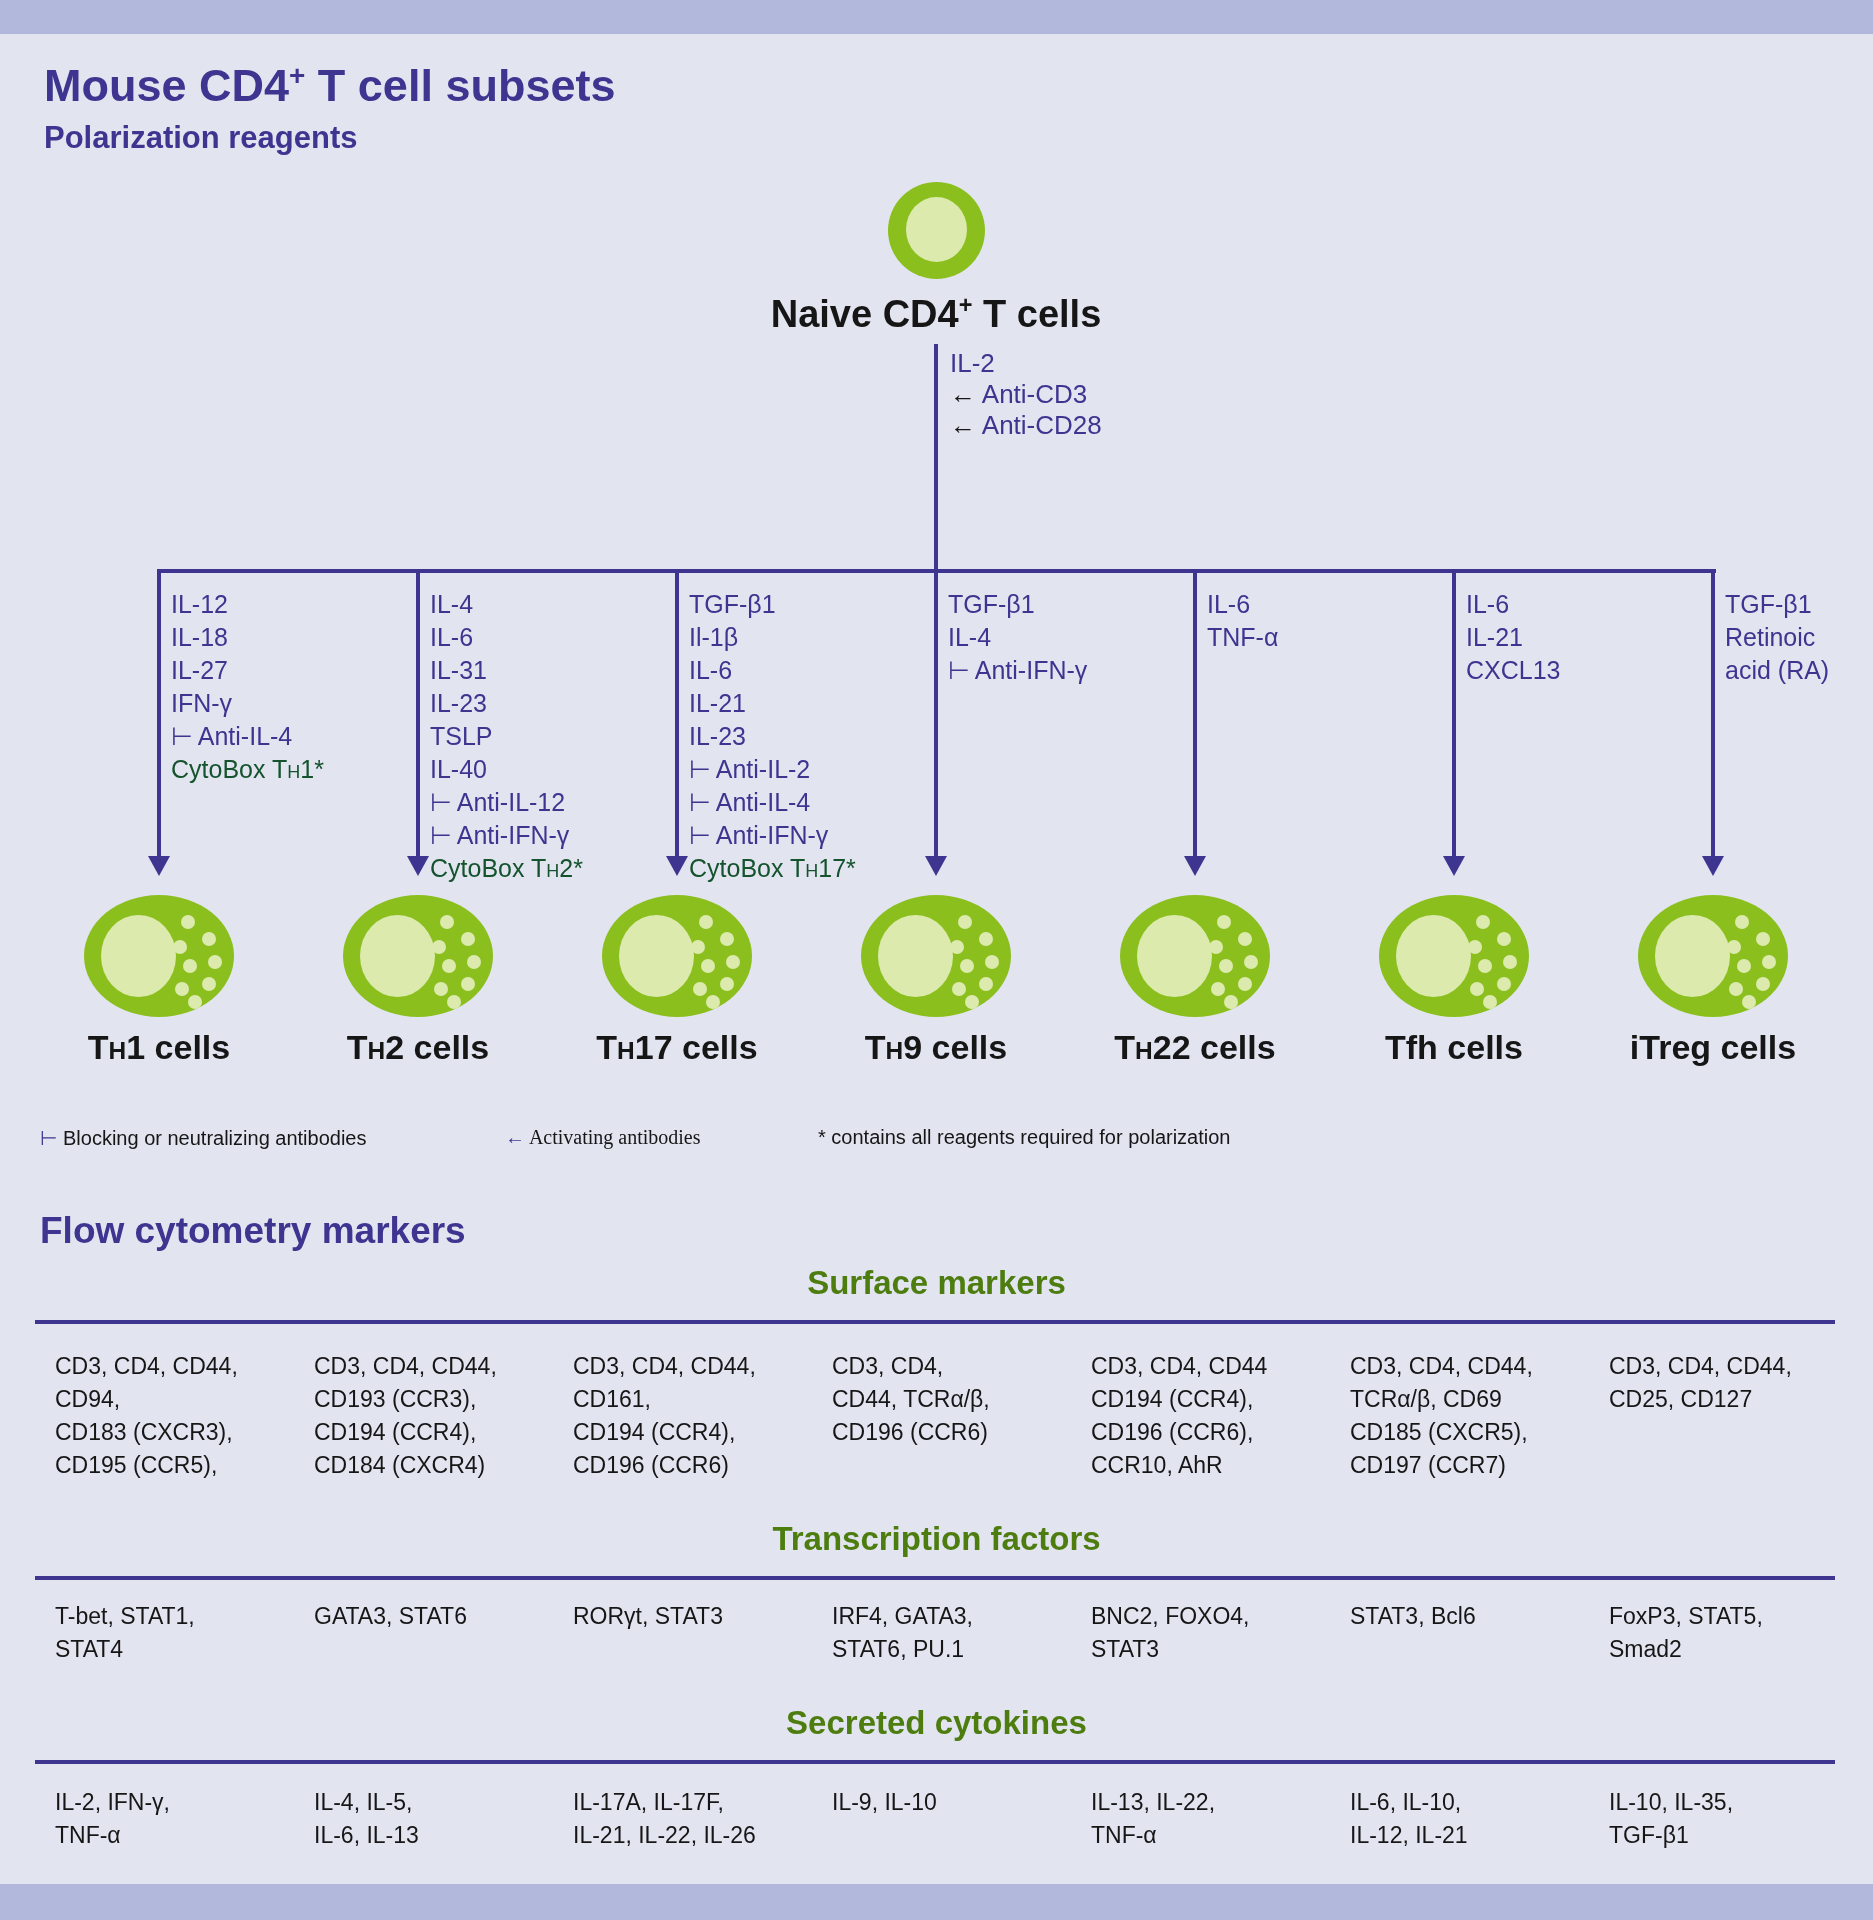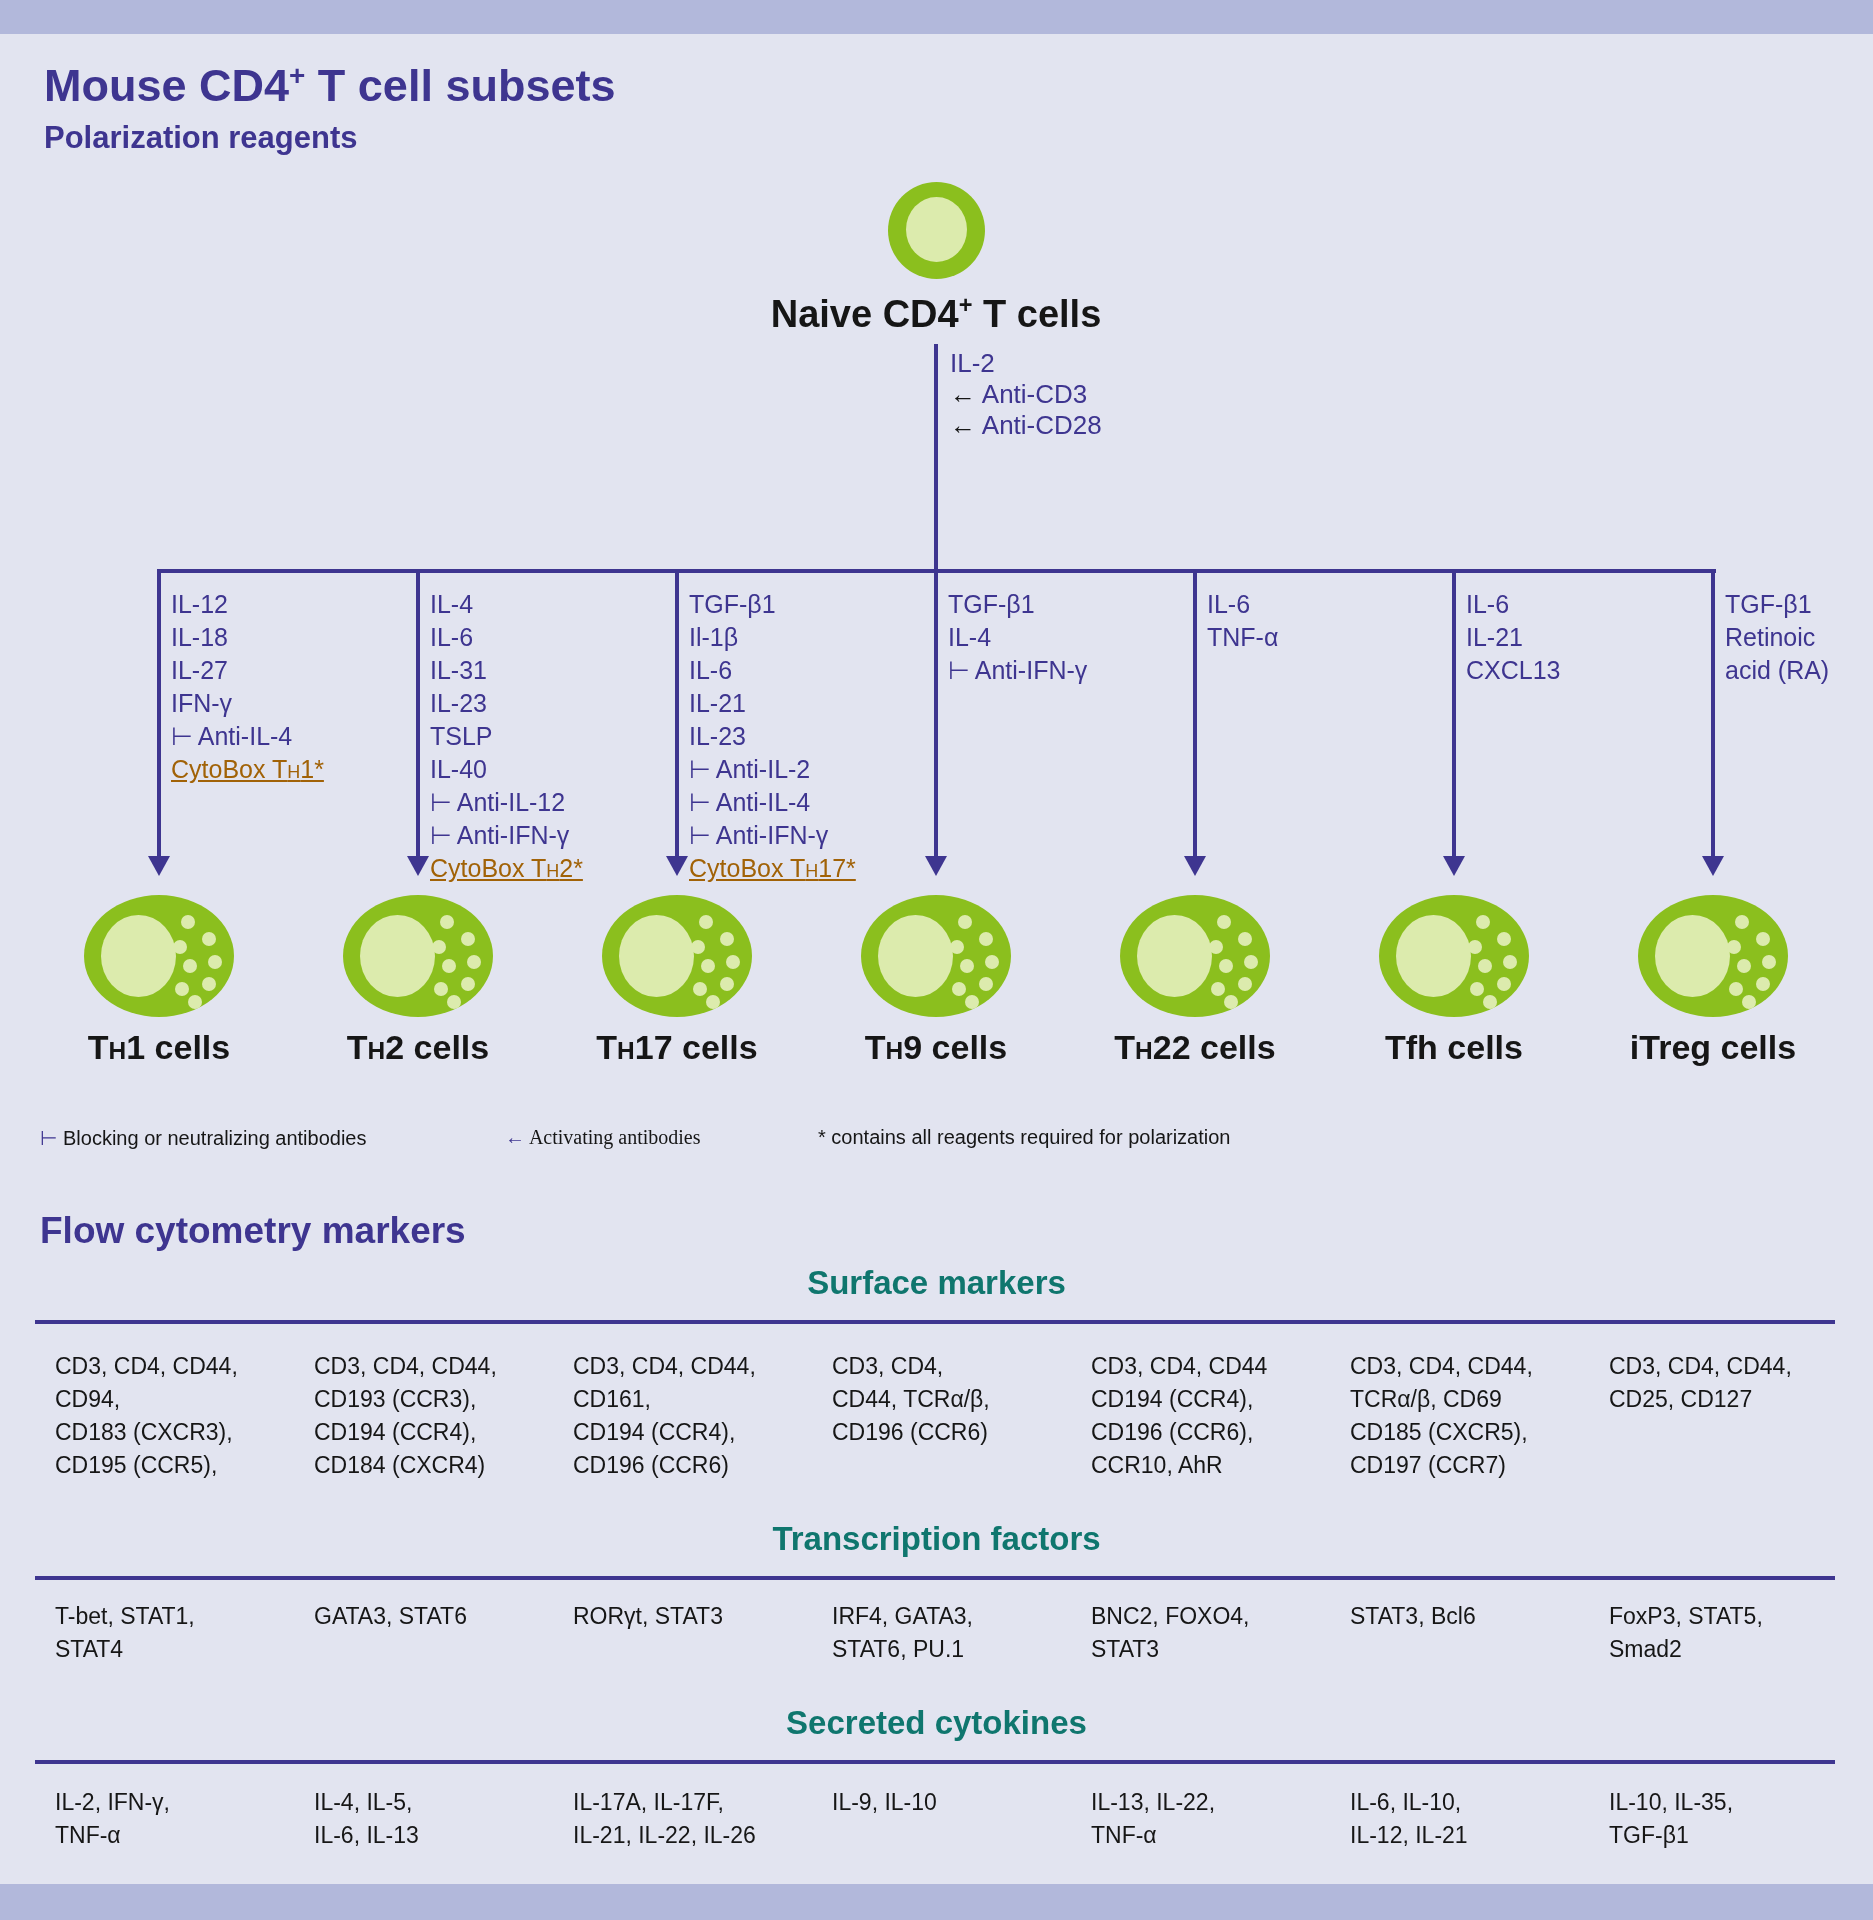--- a/index.html
+++ b/index.html
@@ -23,21 +23,21 @@
   .stim  { position:absolute; left:950px; top:348px; font-size:26px; line-height:31px; color:#3e3590; white-space:nowrap; }
   .stim .sym { color:#161616; }
 
   .col { position:absolute; top:0; width:260px; height:1920px; }
   .col .vline { position:absolute; left:128px; top:570px; width:4px; height:288px; background:#3e3590; }
   .col .arrow { position:absolute; left:119px; top:856px; width:0; height:0;
                 border-left:11px solid transparent; border-right:11px solid transparent;
                 border-top:20px solid #3e3590; }
   .col .reagents { position:absolute; left:142px; top:588px; font-size:25px; line-height:33px;
                    color:#3e3590; white-space:nowrap; }
-  .rline.black { color:#a16207;text-decoration:underline; }
+  .rline.black { color:#14532d; }
   .rsym { margin-right:5px; }
   .col .cell-glyph { position:absolute; left:55px; top:895px; width:150px; height:122px;
                      background:#8bbf1e; border-radius:50%; }
   .nucleus { position:absolute; left:17px; top:20px; width:75px; height:82px; border-radius:50%; background:#dcebad; }
   .dot { position:absolute; width:14px; height:14px; border-radius:50%; background:#dcebad; }
   .d1{left:97px;top:20px}.d2{left:118px;top:37px}.d3{left:89px;top:45px}.d4{left:124px;top:60px}
   .d5{left:99px;top:64px}.d6{left:118px;top:82px}.d7{left:91px;top:87px}.d8{left:104px;top:100px}
   .cell-label { position:absolute; left:0; top:1028px; width:260px; text-align:center;
                 font-size:34px; font-weight:bold; color:#161616; white-space:nowrap; }
   .tbl { position:absolute; left:26px; font-size:23px; line-height:33px; color:#161616; white-space:nowrap; }
@@ -45,21 +45,21 @@
   .tbl.trans   { top:1600px; }
   .tbl.cyto    { top:1786px; }
 
   .legend { position:absolute; top:1126px; left:0; width:100%; height:40px; font-size:20px; color:#161616; }
   .legend .item { position:absolute; white-space:nowrap; }
   .legend .lsym { color:#3e3590; }
   .legend .lsym.star { color:#161616; }
 
   .flow-heading { position:absolute; left:40px; top:1210px; font-size:37px; font-weight:bold; color:#3e3590; }
   .mid-heading  { position:absolute; left:0; width:1873px; text-align:center; font-size:33px;
-                  font-weight:bold; color:#0f766e; }
+                  font-weight:bold; color:#4d7c0f; }
   #surface-heading { top:1264px; }
   #trans-heading   { top:1520px; }
   #cyto-heading    { top:1704px; }
   .rule { position:absolute; left:35px; width:1800px; height:4px; background:#3e3590; }
   #rule-surface { top:1320px; }
   #rule-trans   { top:1576px; }
   #rule-cyto    { top:1760px; }
 </style>
 </head>
 <body>

